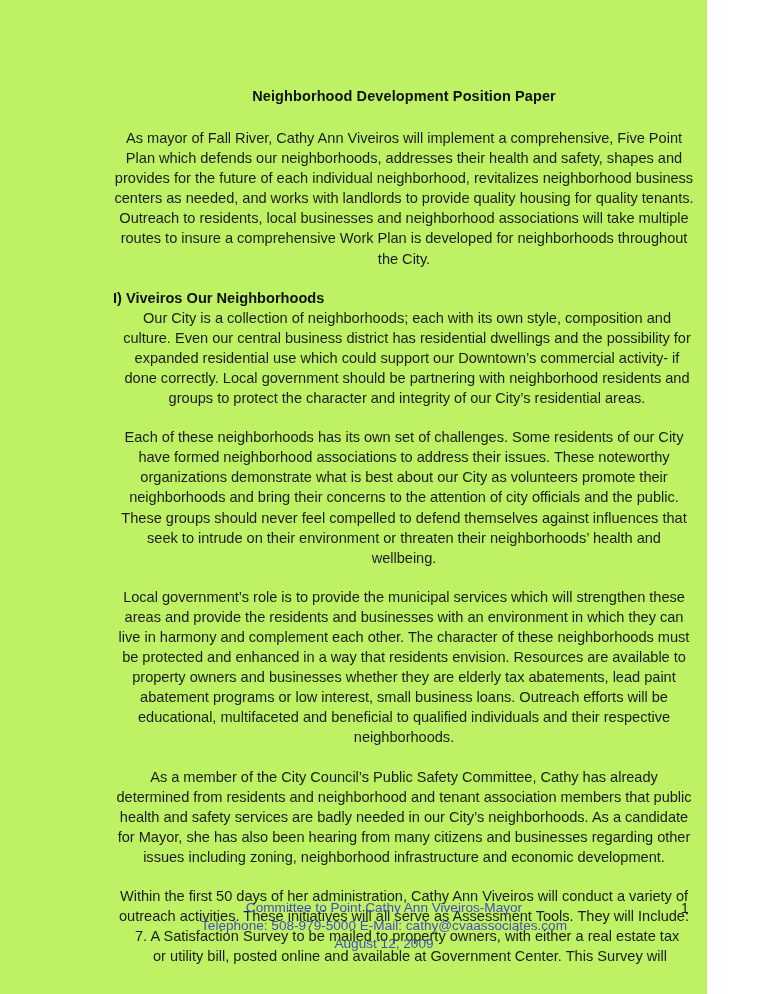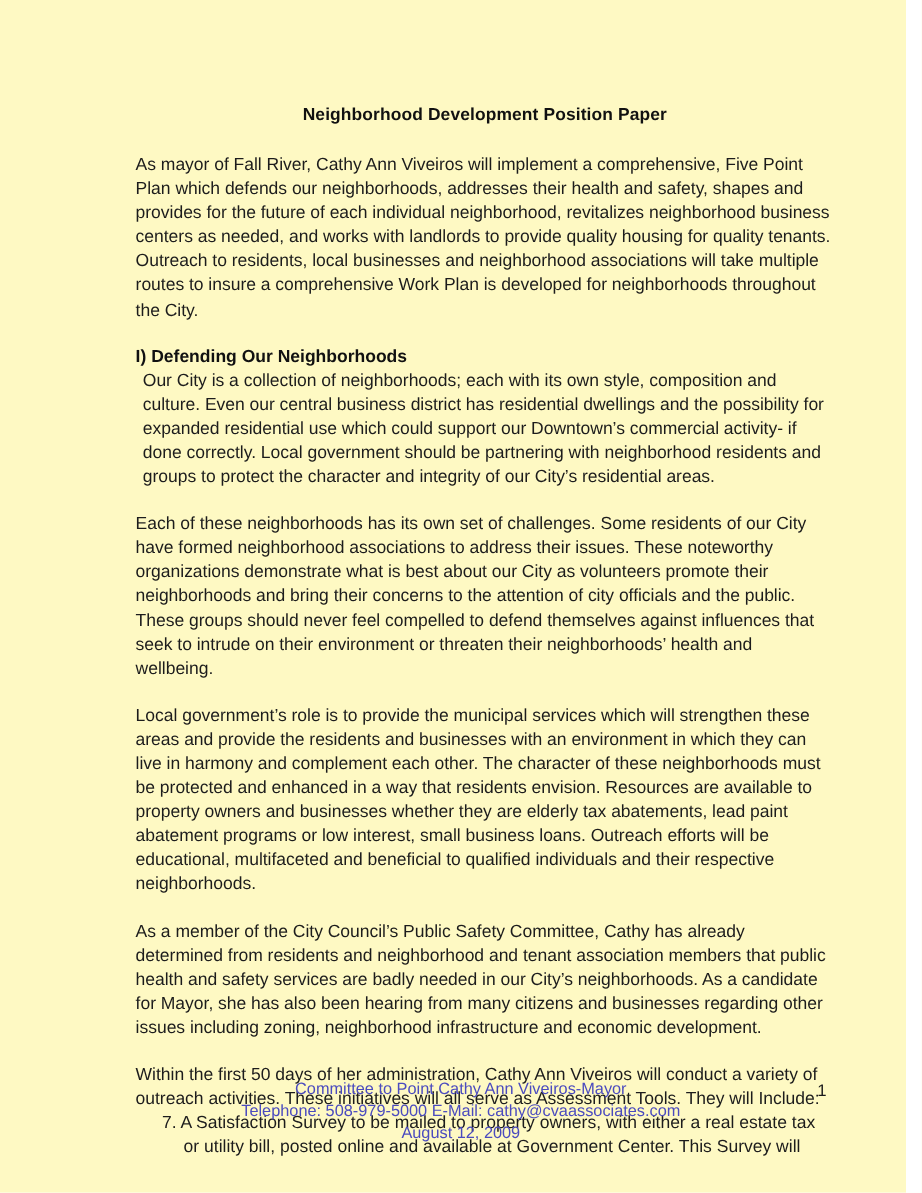--- a/index.html
+++ b/index.html
@@ -14,44 +14,43 @@
     font-family: "Liberation Sans", sans-serif;
     color: #1a1a1a;
     -webkit-font-smoothing: antialiased;
   }
   .page {
     position: absolute;
     left: 0;
     top: 0;
     width: 707px;
     height: 994px;
-    background: #fef9c3;
+    background: #bef264;
     overflow: hidden;
-    padding-left: 48px;
   }
   .content {
     position: absolute;
     left: 113px;
     top: 86px;
     width: 582px;
   }
   .doc-title {
     font-size: 14.5px;
     font-weight: bold;
     text-align: center;
     letter-spacing: 0.1px;
     margin: 0 0 22px 0;
     line-height: 20px;
     color: #111111;
   }
   p.para {
     font-size: 14.6px;
     line-height: 20.1px;
     margin: 0 0 19px 0;
-    text-align: left;
+    text-align: center;
     color: #1c1c1c;
     letter-spacing: -0.02px;
   }
   p.para.last-block {
     margin-bottom: 0;
   }
   .section-heading {
     font-size: 14.6px;
     font-weight: bold;
     line-height: 20px;
@@ -102,21 +101,21 @@
 <body>
 
 <div class="page">
 
   <div class="content">
 
     <h1 class="doc-title">Neighborhood Development Position Paper</h1>
 
     <p class="para">As mayor of Fall River, Cathy Ann Viveiros will implement a comprehensive, Five Point Plan which defends our neighborhoods, addresses their health and safety, shapes and provides for the future of each individual neighborhood, revitalizes neighborhood business centers as needed, and works with landlords to provide quality housing for quality tenants. Outreach to residents, local businesses and neighborhood associations will take multiple routes to insure a comprehensive Work Plan is developed for neighborhoods throughout the City.</p>
 
-    <h2 class="section-heading">I) Defending Our Neighborhoods</h2>
+    <h2 class="section-heading">I) Viveiros Our Neighborhoods</h2>
 
     <p class="para indented">Our City is a collection of neighborhoods; each with its own style, composition and culture.  Even our central business district has residential dwellings and the possibility for expanded residential use which could support our Downtown’s commercial activity- if done correctly. Local government should be partnering with neighborhood residents and groups to protect the character and integrity of our City’s residential areas.</p>
 
     <p class="para">Each of these neighborhoods has its own set of challenges. Some residents of our City have formed neighborhood associations to address their issues. These noteworthy organizations demonstrate what is best about our City as volunteers promote their neighborhoods and bring their concerns to the attention of city officials and the public. These groups should never feel compelled to defend themselves against influences that seek to intrude on their environment or threaten their neighborhoods’ health and wellbeing.</p>
 
     <p class="para">Local government’s role is to provide the municipal services which will strengthen these areas and provide the residents and businesses with an environment in which they can live in harmony and complement each other. The character of these neighborhoods must be protected and enhanced in a way that residents envision. Resources are available to property owners and businesses whether they are elderly tax abatements, lead paint abatement programs or low interest, small business loans. Outreach efforts will be educational, multifaceted and beneficial to qualified individuals and their respective neighborhoods.</p>
 
     <p class="para">As a member of the City Council’s Public Safety Committee, Cathy has already determined from residents and neighborhood and tenant association members that public health and safety services are badly needed in our City’s neighborhoods. As a candidate for Mayor, she has also been hearing from many citizens and businesses regarding other issues including zoning, neighborhood infrastructure and economic development.</p>
 
     <p class="para last-block">Within the first 50 days of her administration, Cathy Ann Viveiros will conduct a variety of outreach activities. These initiatives will all serve as Assessment Tools. They will Include:</p>

